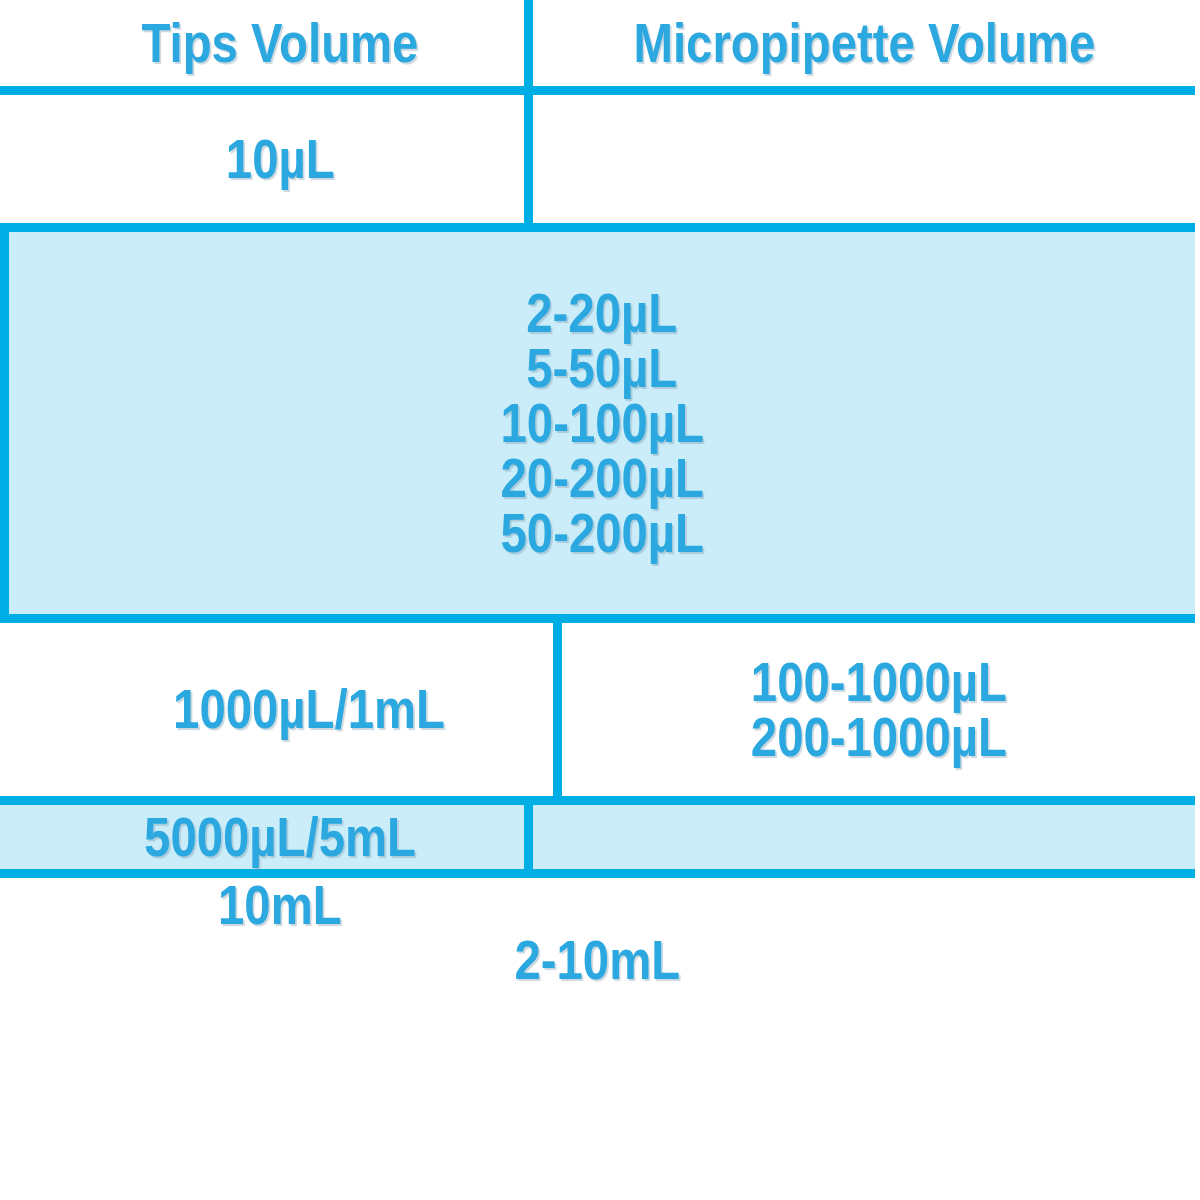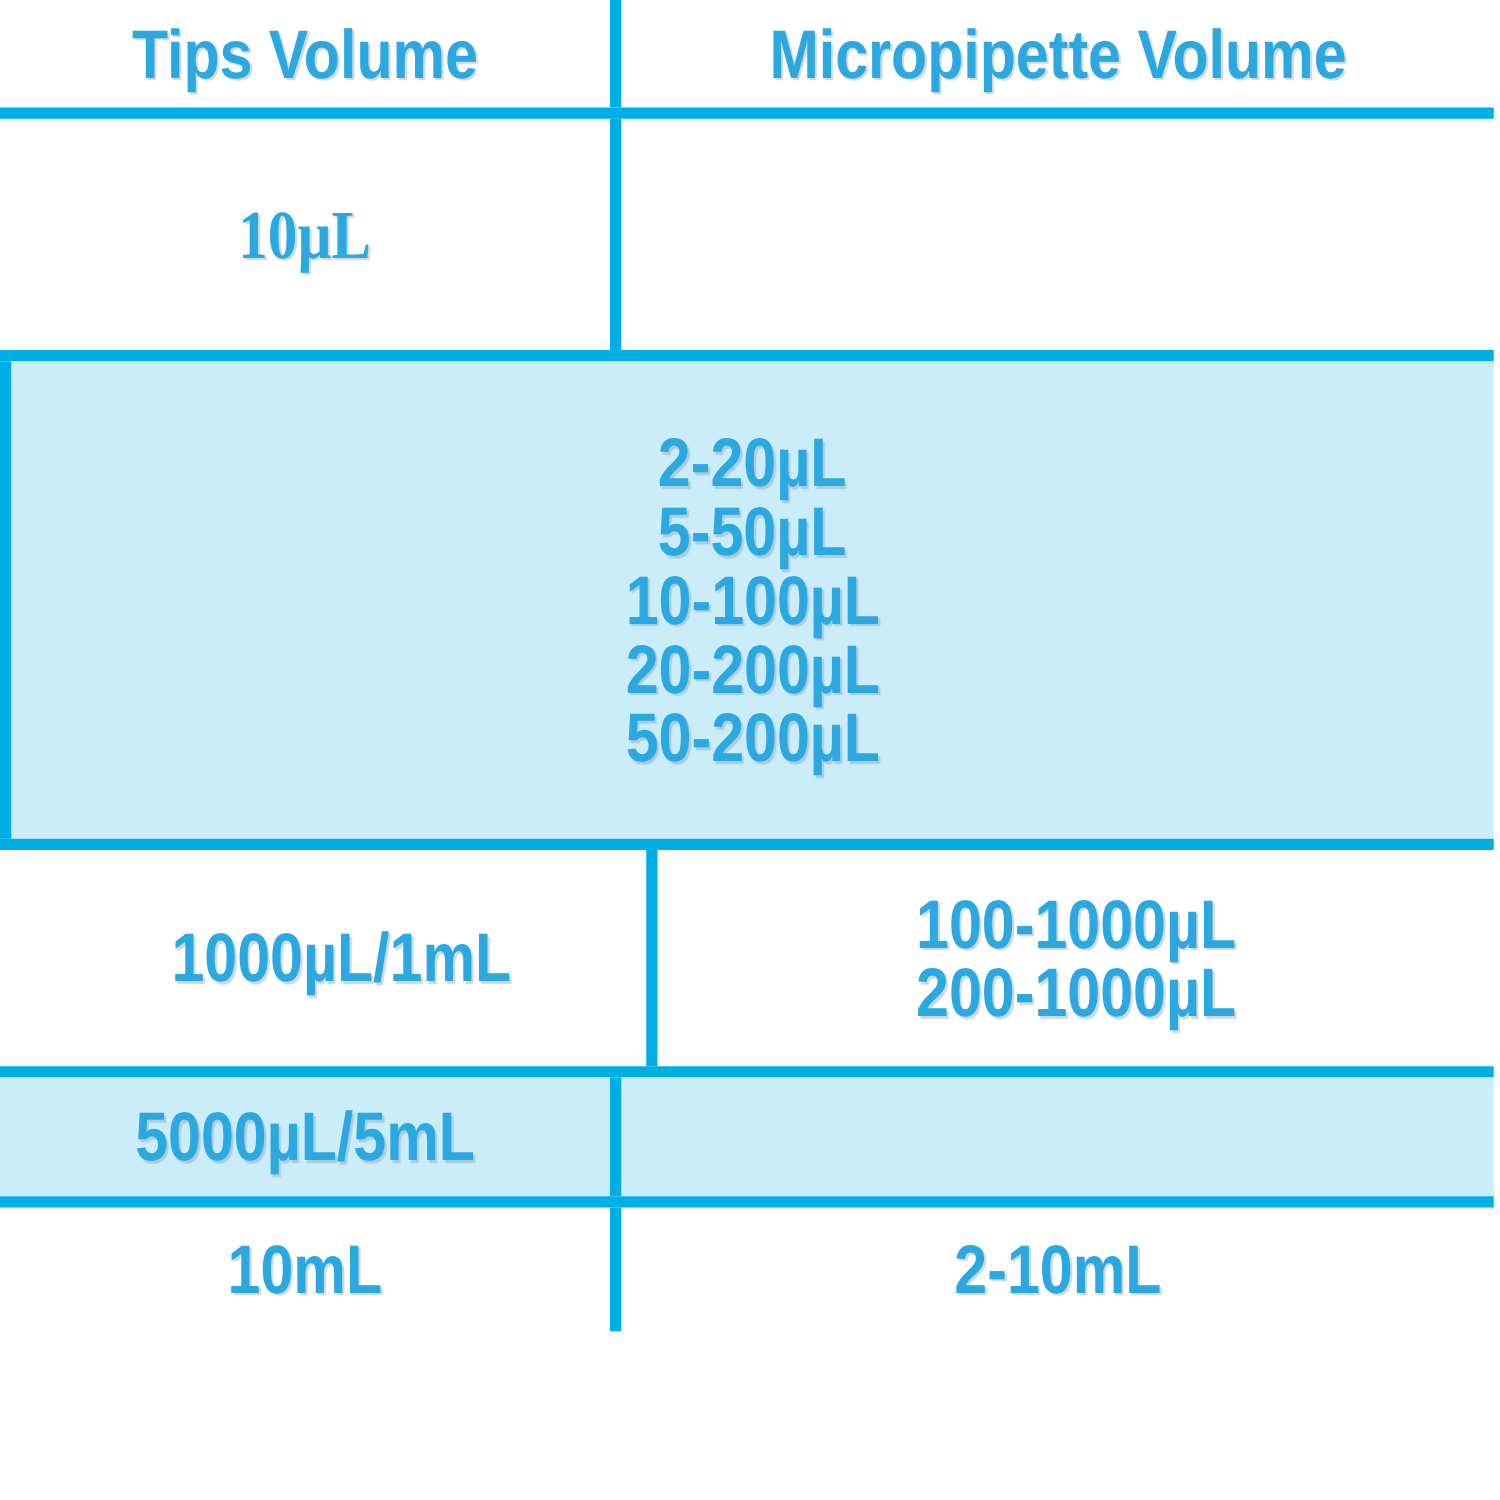--- a/index.html
+++ b/index.html
@@ -33,21 +33,21 @@
   }
   .table{width:100%;}
   .row{display:flex;width:100%;}
   .header-row{height:86px;}
   .shaded{background:var(--shaded);}
   .cell{
     display:flex;flex-direction:column;
     justify-content:space-evenly;align-items:center;
     color:var(--text);font-weight:bold;
   }
-  .cell.left{width:488px;flex:none;}
+  .cell.left{width:488px;flex:none;margin-left:36px;}
   .cell.right{flex:1;justify-content:center;}
   .vdiv{width:9px;flex:none;background:var(--accent);}
   .hsep{height:9px;width:100%;background:var(--accent);}
   .txt{
     font-size:55px;
     line-height:1;
     white-space:nowrap;
     transform:scaleX(0.86);
     text-shadow:2px 2px 1px rgba(110,140,160,0.35);
   }
@@ -62,21 +62,21 @@
       <div class="cell left">
         <div class="txt">Tips Volume</div>
       </div>
       <div class="vdiv"></div>
       <div class="cell right">
         <div class="txt">Micropipette Volume</div>
       </div>
     </div>
 
   <div class="hsep"></div>
-      <div class="row" style="height: 185px; font-family: Liberation Serif, serif;">
+      <div class="row" style="height: 128px;">
         <div class="cell left">
           <div class="txt">10µL</div>
         </div>
         <div class="vdiv"></div>
       </div>
       <div class="hsep"></div>
       <div class="row shaded" style="height: 382px;">
         <div class="vdiv"></div>
         <div class="cell right">
           <div class="txt">2-20µL</div>
@@ -91,28 +91,28 @@
         <div class="cell left">
           <div class="txt">1000µL/1mL</div>
         </div>
         <div class="vdiv"></div>
         <div class="cell right">
           <div class="txt">100-1000µL</div>
           <div class="txt">200-1000µL</div>
         </div>
       </div>
       <div class="hsep"></div>
-      <div class="row shaded" style="height: 95px;">
+      <div class="row shaded" style="height: 64px;">
         <div class="cell left">
           <div class="txt">5000µL/5mL</div>
         </div>
         <div class="vdiv"></div>
       </div>
       <div class="hsep"></div>
-      <div class="row" style="height: 99px;">
+      <div class="row" style="height: 99px; flex-direction: column;">
         <div class="cell left">
           <div class="txt">10mL</div>
         </div>
         <div class="vdiv"></div>
         <div class="cell right">
           <div class="txt">2-10mL</div>
         </div>
       </div>
     </div>
 </div>

